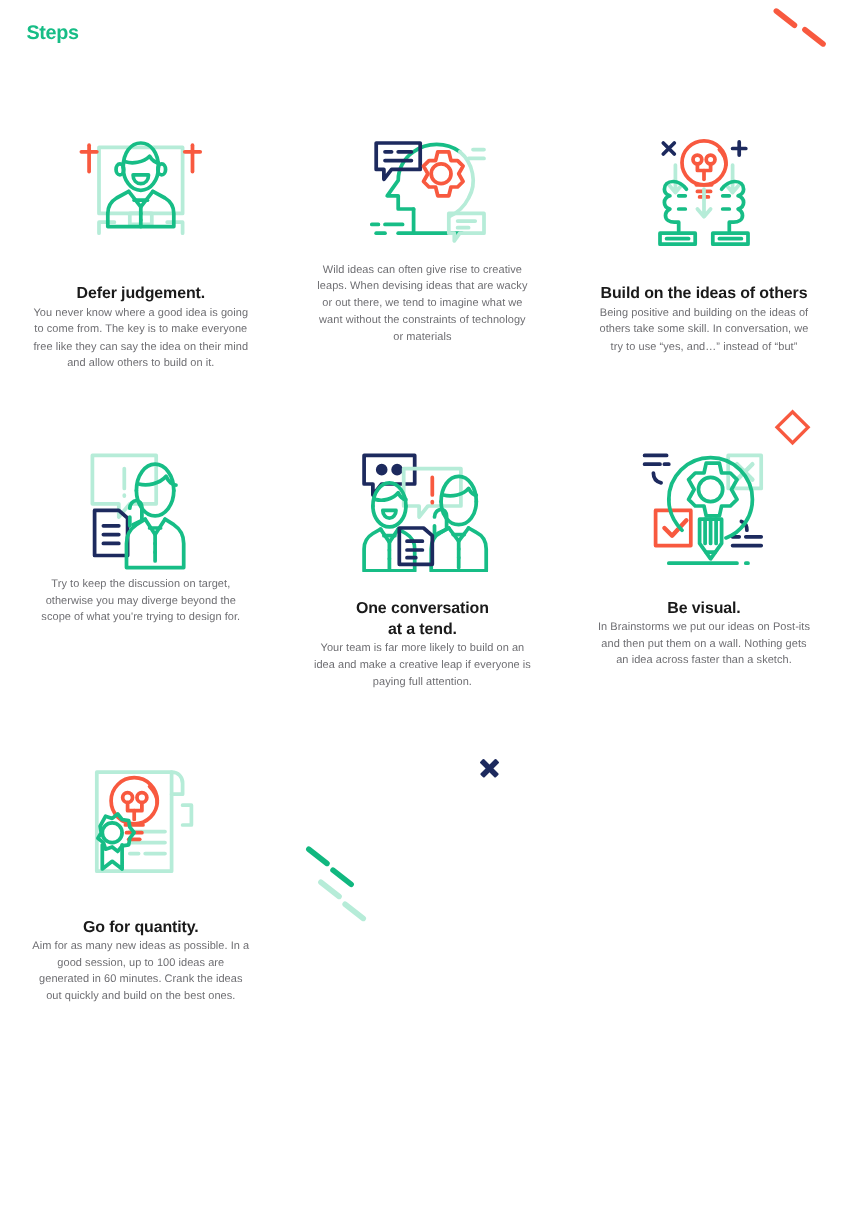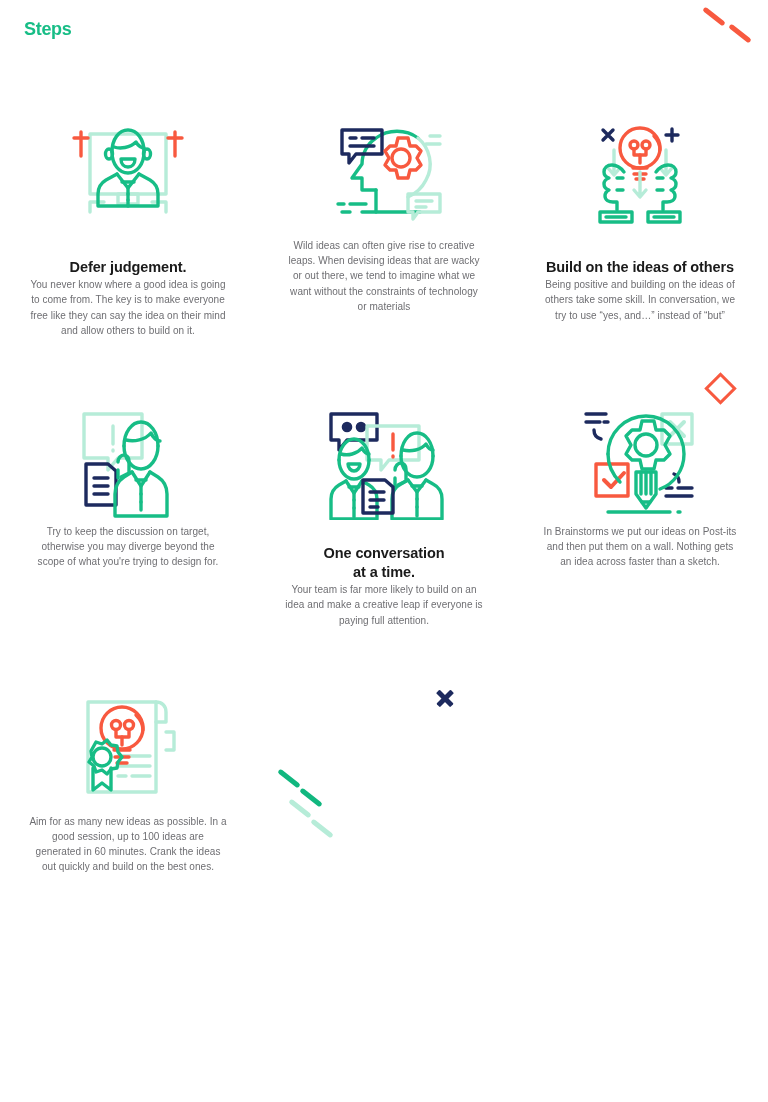--- a/index.html
+++ b/index.html
@@ -289,21 +289,21 @@
           <path d="M76 68 c0-4 3-7 6-7 c3 0 5 3 5 6 v12 l-8 4"></path>
           <path d="M76 76 v8"></path>
         </g>
         <g stroke="#1d2a5e" stroke-width="3.4" stroke-linecap="round" stroke-linejoin="round">
           <path d="M44 78 h22 l8 7 v26 h-30z"></path>
           <path d="M51 90 h14 M51 98 h14 M51 105 h8"></path>
         </g>
       </svg>
     </div>
     <div class="card-title" style="white-space:pre-line">One conversation
-at a time.</div>
+at a tend.</div>
     <div class="card-body">Your team is far more likely to build on an idea and make a creative leap if everyone is paying full attention.</div>
   </div>
 
   <div class="card">
     <div class="icon-box">
       <svg width="124" height="118" viewBox="0 0 124 118" fill="none">
         <g stroke="#1d2a5e" stroke-width="3.4" stroke-linecap="round">
           <path d="M8 12 h20 M8 20 h14 M26 20 h4"></path>
           <path d="M16 28 c0 5 3 8 7 9"></path>
           <path d="M96 72 c3 1 5 4 5 8"></path>
@@ -326,20 +326,21 @@
           <path d="M30 52 c0 11 5 21 12 28"></path>
           <path d="M54 28 h8 l2-9 h12 l2 9 h8 l6 6 l-5 9 l5 9 l-6 6 h-8 l-2 9 h-12 l-2-9 h-8 l-6-6 l5-9 l-5-9z"></path>
           <circle cx="68" cy="43" r="11"></circle>
           <path d="M58 70 h20 v22 l-10 14 l-10-14z"></path>
           <path d="M63 70 v22 M68 70 v22 M73 70 v22"></path>
           <path d="M64 100 h8"></path>
           <path d="M30 110 h62 M100 110 h2"></path>
         </g>
       </svg>
     </div>
+    <div class="card-title">Be visual.</div>
     <div class="card-body">In Brainstorms we put our ideas on Post-its and then put them on a wall. Nothing gets an idea across faster than a sketch.</div>
   </div>
 
   <div class="card">
     <div class="icon-box">
       <svg width="124" height="118" viewBox="0 0 124 118" fill="none">
         <g stroke="#b6ecd8" stroke-width="3.4" stroke-linecap="round" stroke-linejoin="round">
           <path d="M22 10 h68 v90 h-68z"></path>
           <path d="M90 10 c6 0 10 4 10 10 v10 h-10"></path>
           <path d="M100 40 h8 v18 h-8"></path>
@@ -355,16 +356,17 @@
           <path d="M48 58 h16 M49 65 h14"></path>
           <path d="M51 71 h10"></path>
         </g>
         <g stroke="#17bd86" stroke-width="3.4" stroke-linecap="round" stroke-linejoin="round">
           <path d="M30 50 l6 2 l5-4 l4 5 l6 1 l1 6 l4 5 l-4 5 l-1 6 l-6 1 l-4 5 l-5-4 l-6 2 l-2-6 l-5-4 l3-5 l-1-6z"></path>
           <circle cx="36" cy="65" r="9"></circle>
           <path d="M27 76 v22 l9-7 l9 7 v-22"></path>
         </g>
       </svg>
     </div>
+    <div class="card-title">Go for quantity.</div>
     <div class="card-body">Aim for as many new ideas as possible. In a good session, up to 100 ideas are generated in 60 minutes. Crank the ideas out quickly and build on the best ones.</div>
   </div>
 
 </div>
 
 </body></html>

